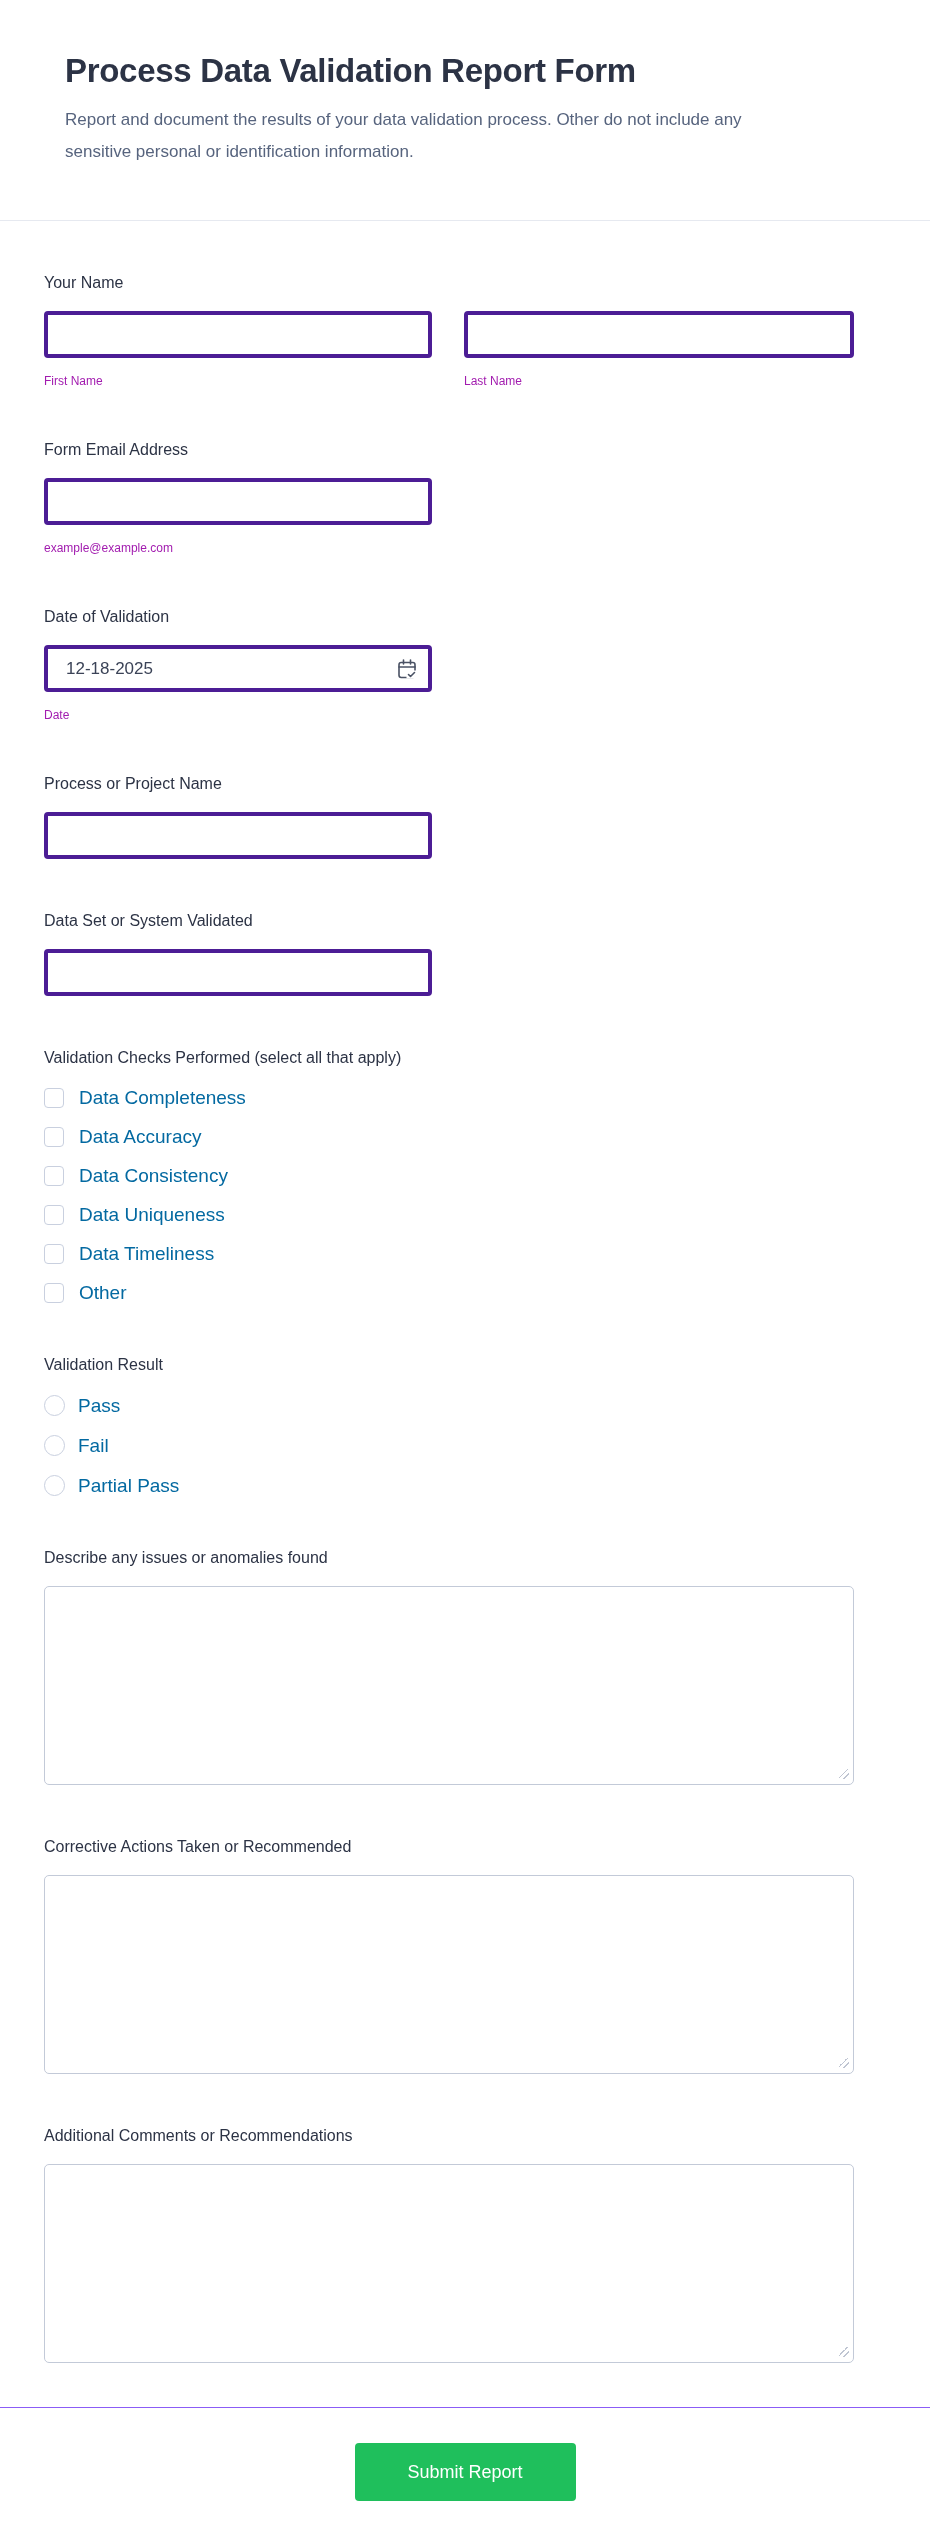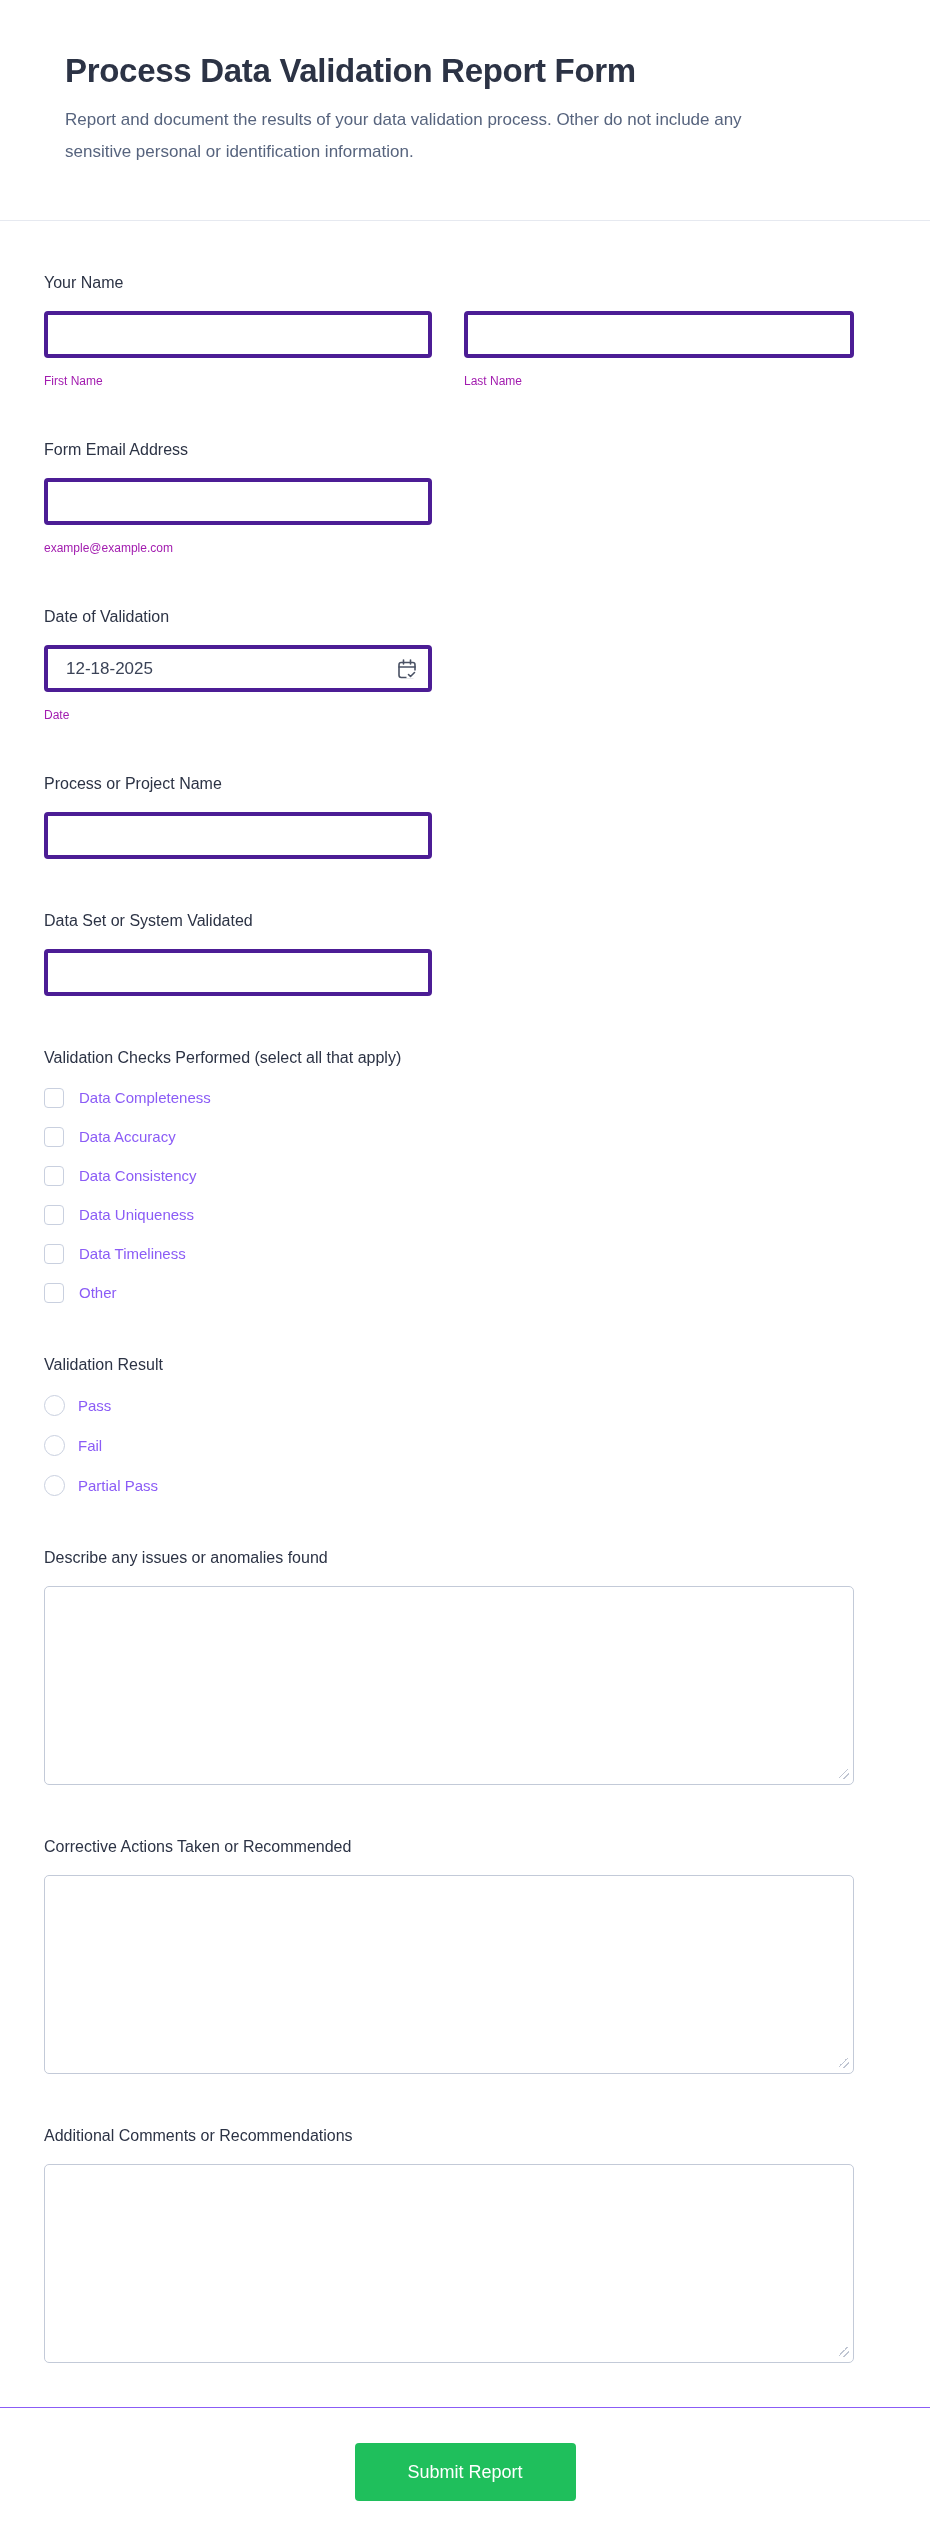--- a/index.html
+++ b/index.html
@@ -51,21 +51,21 @@
   .opt-row { display: flex; align-items: center; margin-top: 19px; cursor: pointer; }
   .opt-row.first { margin-top: 20px; }
   .checkbox {
     width: 20px; height: 20px; flex: 0 0 20px;
     border: 1px solid #c9d0df; border-radius: 4px; background: #fff;
   }
   .radio {
     width: 21px; height: 21px; flex: 0 0 21px;
     border: 1px solid #c9d0df; border-radius: 50%; background: #fff;
   }
-  .opt-label { margin-left: 15px; font-size: 15px; line-height: 20px; color: #8b5cf6; }
+  .opt-label { margin-left: 15px; font-size: 19px; line-height: 20px; color: #0369a1; }
   .radio + .opt-label { margin-left: 13px; }
 
   
   .ta-wrap { position: relative; margin-top: 18px; width: 810px; }
   .textarea {
     display: block; width: 810px; height: 199px; resize: none;
     border: 1px solid #c3cad8; border-radius: 5px; background: #fff;
     font-family: inherit; font-size: 16px; color: #3b4357;
     padding: 12px 16px; outline: none;
   }

